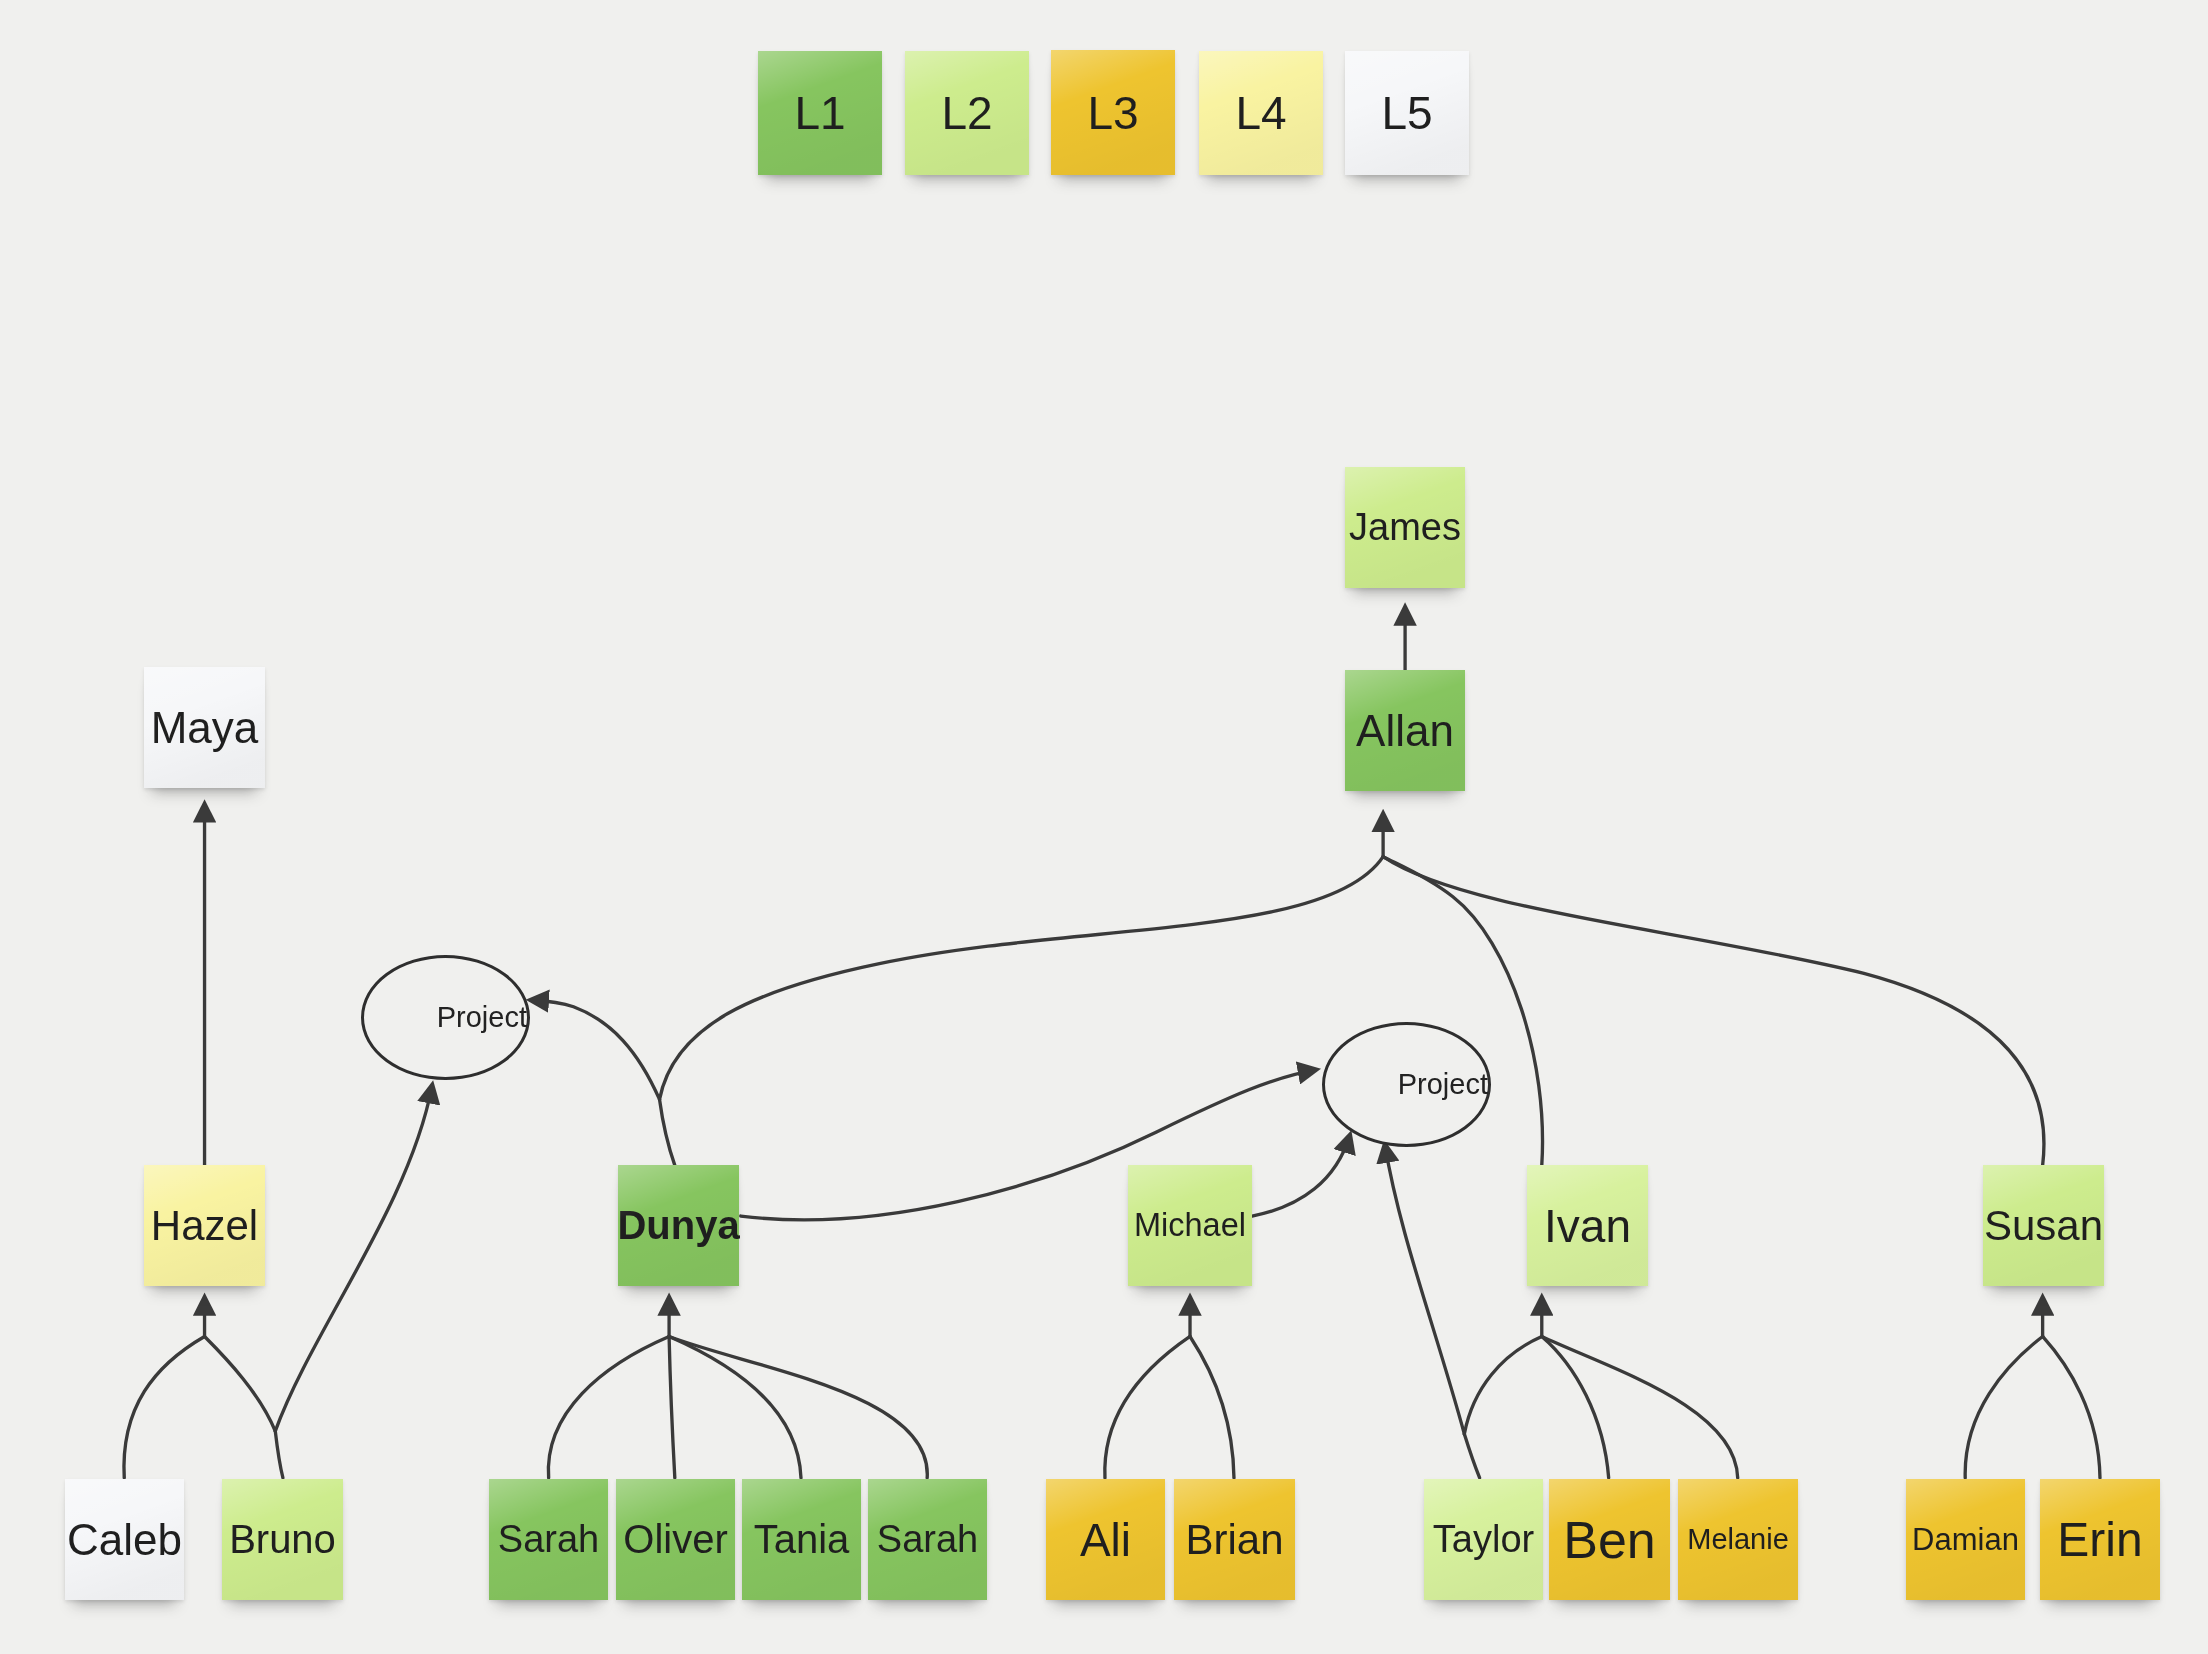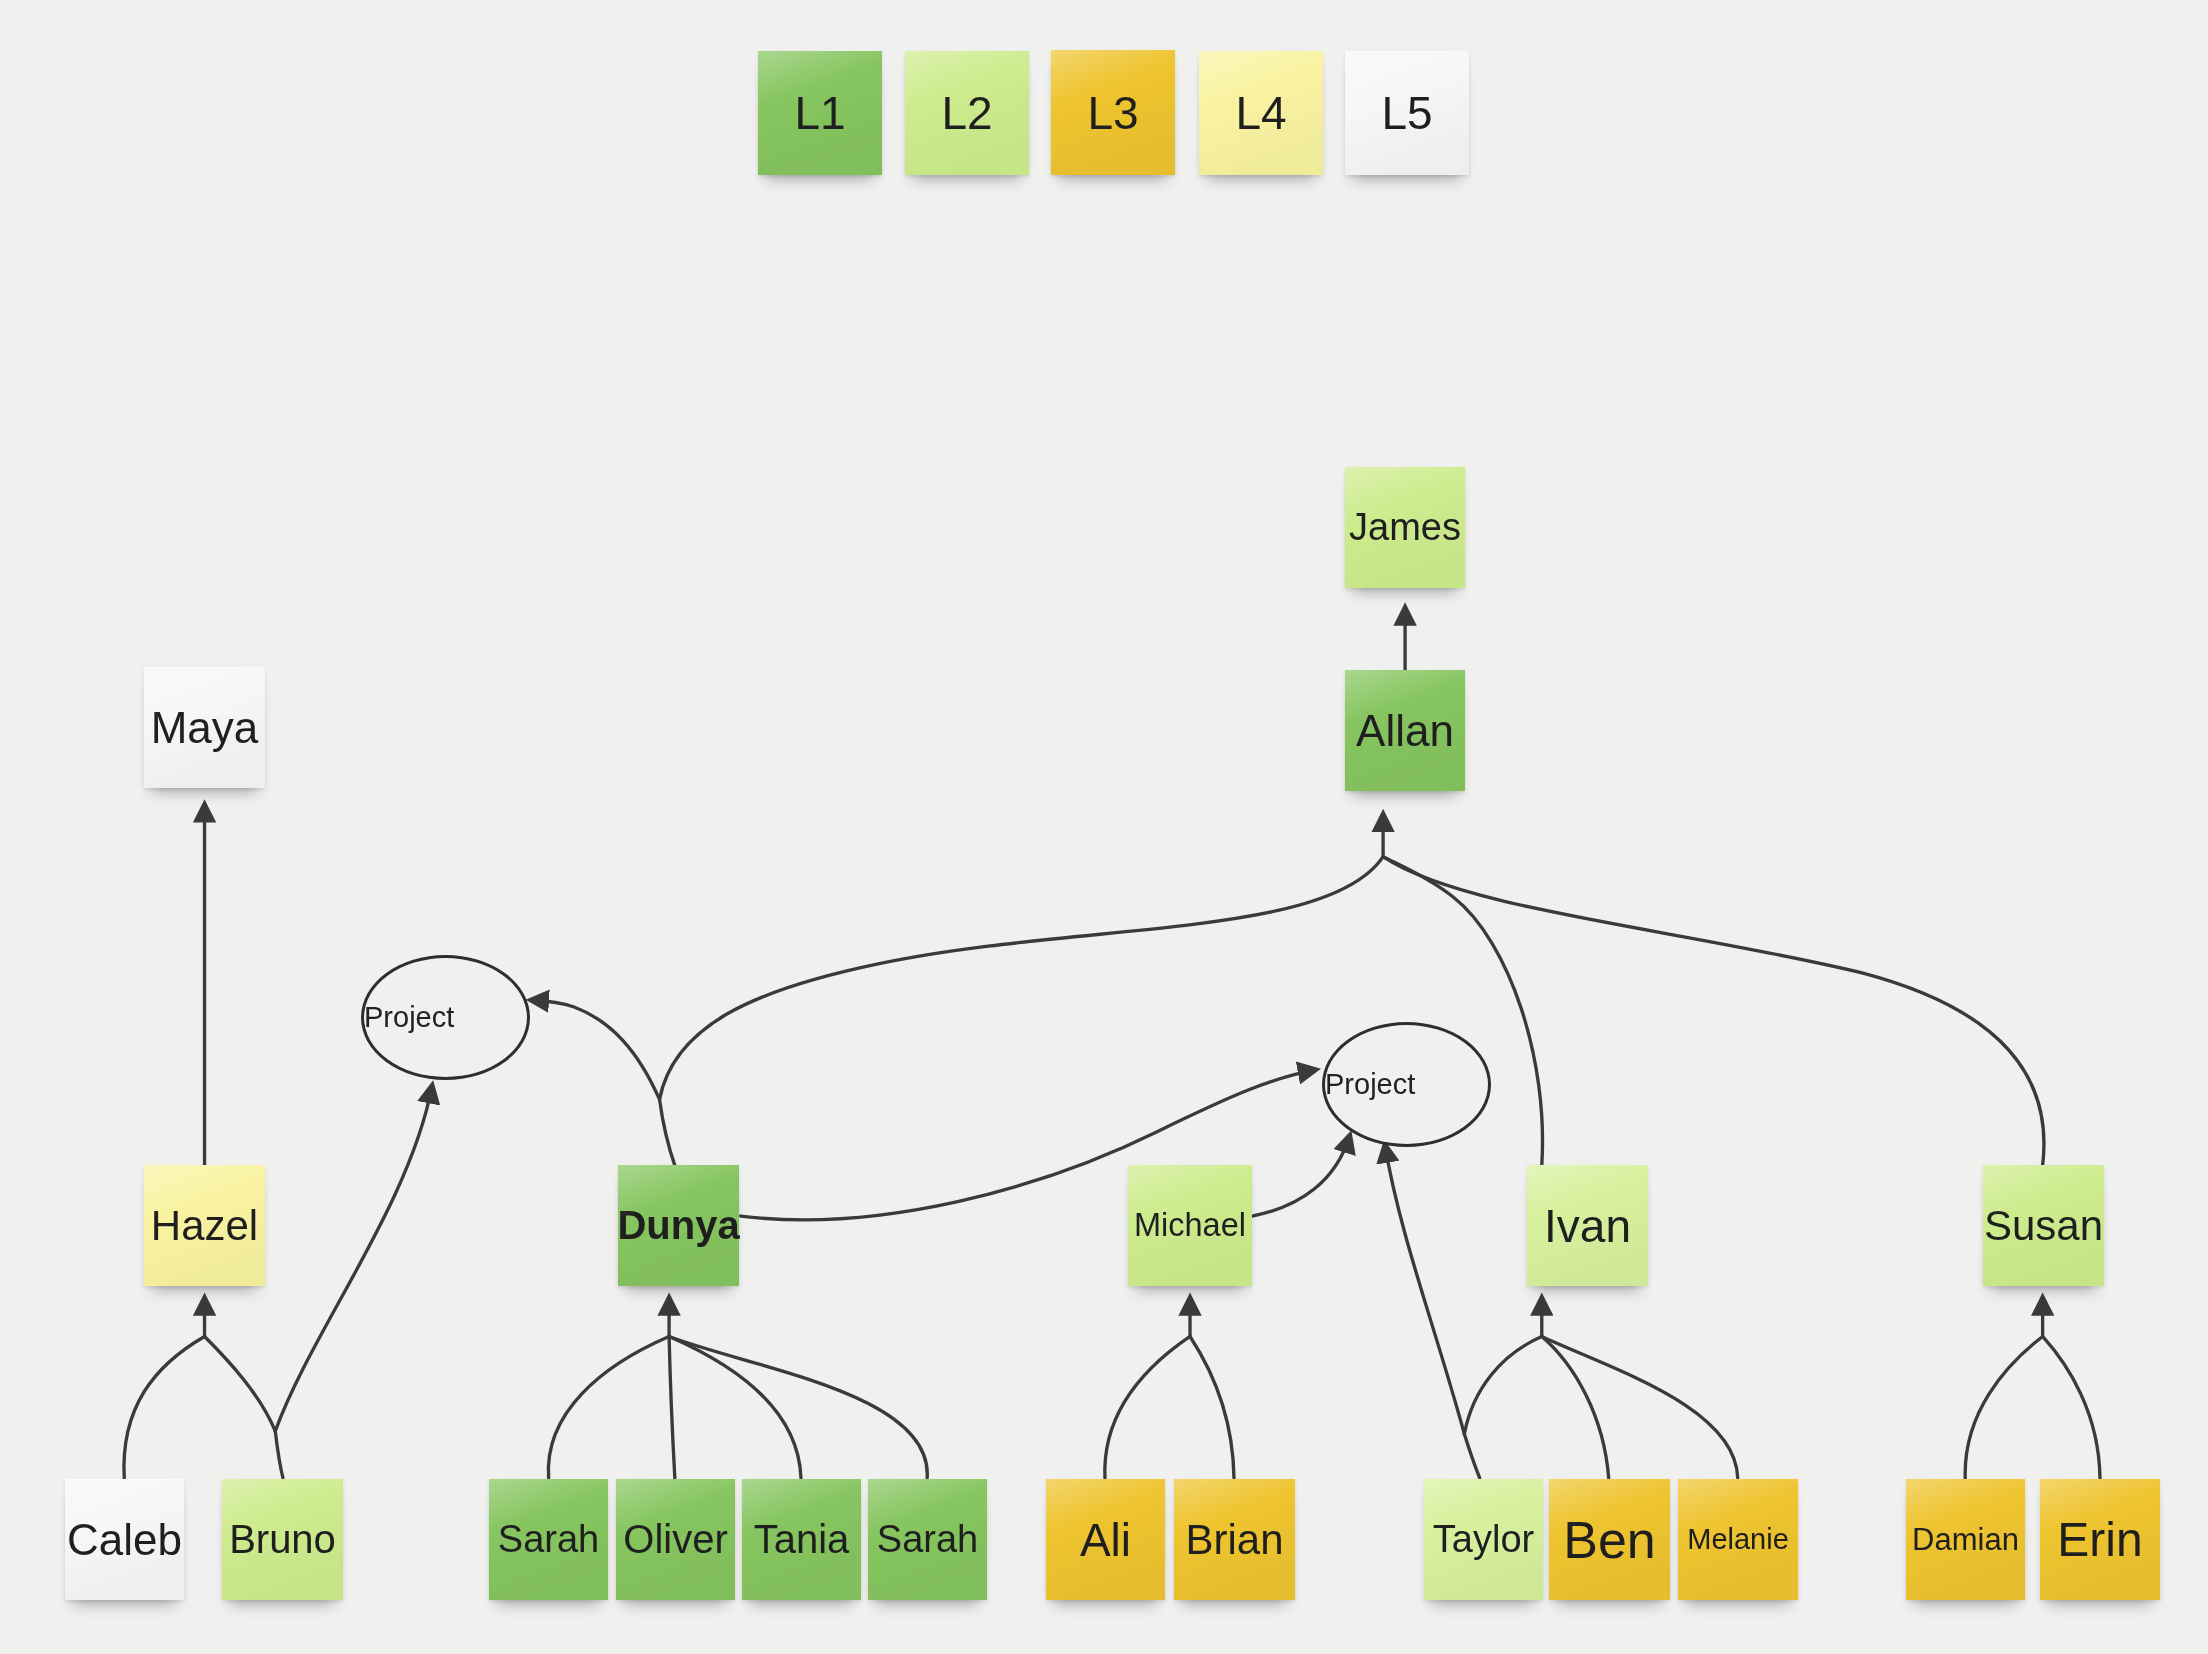--- a/index.html
+++ b/index.html
@@ -1,21 +1,21 @@
 <!DOCTYPE html>
 <html><head>
 <meta charset="utf-8">
 <style>
   html,body{margin:0;padding:0;}
   body{font-family:"Liberation Sans","DejaVu Sans",sans-serif;background:#e8e8e6;}
   .board{position:relative;width:2208px;height:1655px;background:#f0f0ee;overflow:hidden;}
   .edges{position:absolute;left:0;top:0;z-index:1;}
   .edge{fill:none;stroke:#3a3a3a;stroke-width:3.5;stroke-linecap:round;}
   .ellipse-node{position:absolute;z-index:2;border:3.3px solid #2e2e2e;border-radius:50%;
-    display:flex;align-items:center;justify-content:flex-start;background:#f0f0ee;color:#222;}
+    display:flex;align-items:center;justify-content:flex-end;background:#f0f0ee;color:#222;}
   .note{position:absolute;z-index:3;display:flex;align-items:center;justify-content:center;
     color:#1f1f1f;box-shadow:0 11.5px 13.4px -7.6px rgba(40,40,40,.35),0 1.9px 3.8px rgba(0,0,0,.10);}
   .note::after{content:"";position:absolute;inset:0;pointer-events:none;
     background:linear-gradient(160deg,rgba(255,255,255,.30),rgba(255,255,255,0) 34%,rgba(0,0,0,.035) 82%);}
   .note span,.ellipse-node span{position:relative;white-space:nowrap;}
 </style>
 </head>
 <body>
 
 <div class="board">

